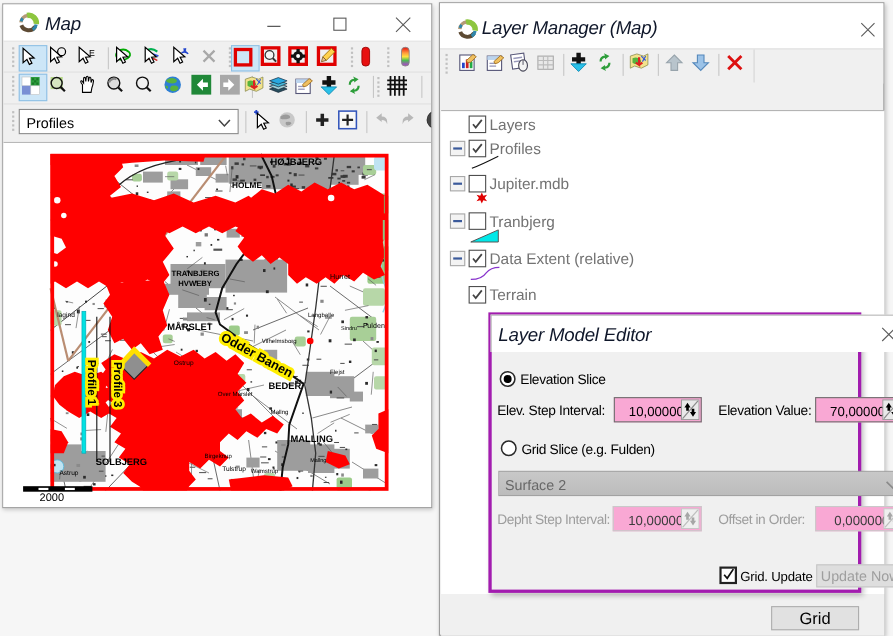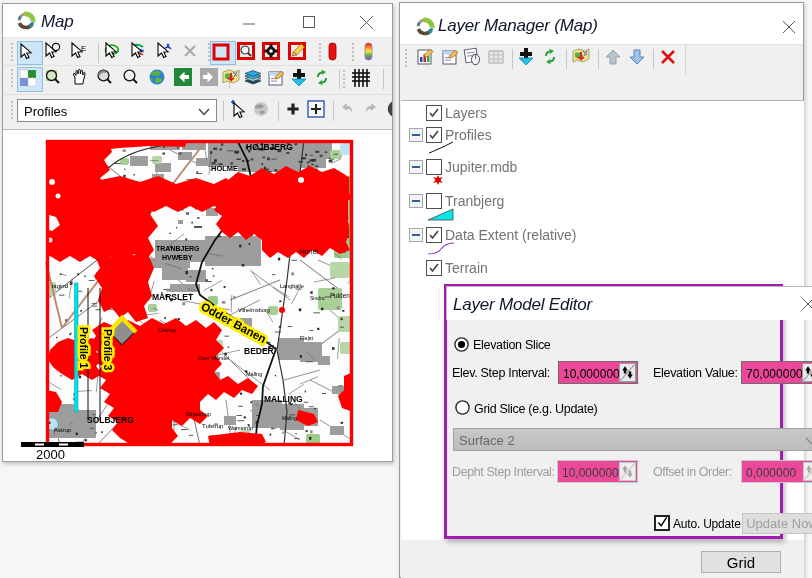--- a/index.html
+++ b/index.html
@@ -7,21 +7,21 @@
     font-family:"Liberation Sans", sans-serif; }
   .abs { position:absolute; }
   .win { position:absolute; background:#fff; border:1px solid #9c9c9c; }
   .titletext { color:#0f172a; font-size:17px; letter-spacing:-0.2px;font-style:italic; }
   .cb { position:absolute; width:16px; height:16px; background:#fff; border:1px solid #4e4e4e; }
   .minus { position:absolute; width:14px; height:14px; background:#f3f3f3; border:1px solid #a8a8a8; }
   .minus:after { content:""; position:absolute; left:2px; right:2px; top:5px; height:2px; background:#3b5a9b; }
   .treelbl { position:absolute; font-size:14px; color:#737373; }
   .dlglbl { position:absolute; font-size:12.5px; color:#000; letter-spacing:-0.3px; }
   .graylbl { position:absolute; font-size:12.5px; color:#9d9d9d; letter-spacing:-0.4px; }
-  .inp { position:absolute; height:23px; background:#ec4899; border:1px solid #6e6e6e; font-size:12px; padding:5px 0 16px 4px; }
+  .inp { position:absolute; height:23px; background:#f9a8d4; border:1px solid #6e6e6e; font-size:12px; padding:5px 0 16px 4px;text-align:center; }
   .spin { position:absolute; right:1px; top:1px; width:17px; height:19px; }
 </style>
 </head>
 <body>
 
 <div class="win" id="mapwin" style="left:2px; top:3px; width:391px; height:459px; overflow:hidden; box-shadow:1px 2px 4px rgba(0,0,0,0.22);">
   <div class="abs" style="left:0;top:0;right:0;height:33px;background:#fff;">
     <svg class="abs" style="left:13px;top:7px;" width="20" height="20" viewBox="0 0 20 20">
 <path d="M3.0,9.4 A7,7 0 0 1 9.4,3.0" fill="none" stroke="#b49a78" stroke-width="3.2"></path>
 <path d="M3.4,12 A7,7 0 0 0 16,13" fill="none" stroke="#5d4a33" stroke-width="3.6"></path>
@@ -835,21 +835,21 @@
 <text transform="translate(36,189) rotate(90)" font-size="10.5" font-weight="bold" fill="#000" stroke="#ffee00" stroke-width="5" paint-order="stroke" font-family="Liberation Sans, sans-serif">Profile 1</text>
 <text transform="translate(60,191) rotate(90)" font-size="10.5" font-weight="bold" fill="#000" stroke="#ffee00" stroke-width="5" paint-order="stroke" font-family="Liberation Sans, sans-serif">Profile 3</text>
 <rect x="3.5" y="3.5" width="304" height="303" fill="none" stroke="#ff0000" stroke-width="3.4"></rect>
 </svg>
 
 <svg class="abs" style="left:18px;top:440px;" width="80" height="10" viewBox="0 0 80 10">
   <rect x="3" y="2" width="63" height="5" fill="#000"></rect>
   <rect x="17" y="3.5" width="9" height="2" fill="#fff"></rect>
   <rect x="41" y="3.5" width="9" height="2" fill="#fff"></rect>
 </svg>
-<div class="abs" style="left:36px;top:447px;font-size:13px;">2000</div>
+<div class="abs" style="left:36px;top:447px;font-size:10px;">2000</div>
 
 <div class="win" id="lmwin" style="left:399px; top:2px; width:405px; height:576px; background:#f0f0f0; box-shadow:1px 2px 4px rgba(0,0,0,0.22);">
   <div class="abs" style="left:0;top:0;right:0;height:41px;background:#fff;">
     <svg class="abs" style="left:15px;top:14px;" width="20" height="20" viewBox="0 0 20 20">
 <path d="M3.0,9.4 A7,7 0 0 1 9.4,3.0" fill="none" stroke="#b49a78" stroke-width="3.2"></path>
 <path d="M3.4,12 A7,7 0 0 0 16,13" fill="none" stroke="#5d4a33" stroke-width="3.6"></path>
 <path d="M16.9,11.2 A7,7 0 0 1 13.8,15.9" fill="none" stroke="#2e86ab" stroke-width="3"></path>
 <path d="M3.2,8.4 A7,7 0 0 1 4.6,5.6" fill="none" stroke="#2e86ab" stroke-width="2.6"></path>
 <path d="M8.6,3.1 A7,7 0 0 1 17,10.8" fill="none" stroke="#8dc63f" stroke-width="5"></path>
 </svg>
@@ -998,21 +998,21 @@
   <div class="dlglbl" style="left:206px;top:79px;">Elevation Value:</div>
   <div class="inp" style="left:294px;top:74px;width:80px;">70,000000<svg class="spin" width="17" height="19" viewBox="0 0 17 19">
 <rect x="0.5" y="0.5" width="16" height="18" fill="#e9e9e9" stroke="#9a9a9a" stroke-width="1"></rect>
 <line x1="1.5" y1="17.5" x2="15.5" y2="1.5" stroke="#8a8a8a" stroke-width="1.1"></line>
 <path d="M3.2 7.5 L6 3.2 L8.8 7.5 L7.2 7.5 L7.2 10.5 L4.8 10.5 L4.8 7.5 Z" fill="#000"></path>
 <path d="M13.8 11.5 L11 15.8 L8.2 11.5 L9.8 11.5 L9.8 8.5 L12.2 8.5 L12.2 11.5 Z" fill="#000"></path>
 </svg></div>
   <svg class="abs" style="left:7px;top:112px;" width="17" height="17" viewBox="0 0 17 17">
     <circle cx="8.5" cy="8.5" r="6.6" fill="#fff" stroke="#2a2a2a" stroke-width="1.4"></circle>
   </svg>
-  <div class="dlglbl" style="left:27px;top:115px;">Grid Slice (e.g. Update)</div>
+  <div class="dlglbl" style="left:27px;top:115px;">Grid Slice (e.g. Fulden)</div>
   <div class="abs" style="left:6px;top:141px;width:369px;height:23px;background:linear-gradient(#c8c8c8,#bcbcbc);border:1px solid #a2a2a2;">
     <div class="abs" style="left:5px;top:4px;font-size:13px;color:#686868;">Surface 2</div>
     <svg class="abs" style="left:351px;top:8px;" width="14" height="9" viewBox="0 0 14 9">
       <path d="M1 1 L7 7 L13 1" fill="none" stroke="#8a8a8a" stroke-width="1.5"></path>
     </svg>
   </div>
   <div class="graylbl" style="left:5px;top:178px;">Depht Step Interval:</div>
   <div class="inp" style="left:110px;top:173px;width:81px;border-color:#c9c9c9;color:#3c3c3c;">10,000000<svg class="spin" width="17" height="19" viewBox="0 0 17 19">
 <rect x="0.5" y="0.5" width="16" height="18" fill="#efefef" stroke="#c6c6c6" stroke-width="1"></rect>
 <line x1="1.5" y1="17.5" x2="15.5" y2="1.5" stroke="#bdbdbd" stroke-width="1.1"></line>
@@ -1023,15 +1023,15 @@
   <div class="inp" style="left:294px;top:173px;width:81px;border-color:#c9c9c9;color:#3c3c3c;">0,000000<svg class="spin" width="17" height="19" viewBox="0 0 17 19">
 <rect x="0.5" y="0.5" width="16" height="18" fill="#efefef" stroke="#c6c6c6" stroke-width="1"></rect>
 <line x1="1.5" y1="17.5" x2="15.5" y2="1.5" stroke="#bdbdbd" stroke-width="1.1"></line>
 <path d="M3.2 7.5 L6 3.2 L8.8 7.5 L7.2 7.5 L7.2 10.5 L4.8 10.5 L4.8 7.5 Z" fill="#a6a6a6"></path>
 <path d="M13.8 11.5 L11 15.8 L8.2 11.5 L9.8 11.5 L9.8 8.5 L12.2 8.5 L12.2 11.5 Z" fill="#a6a6a6"></path>
 </svg></div>
   <div class="abs" style="left:207px;top:228px;width:16px;height:16px;background:#fff;border:2px solid #222;"></div>
   <svg class="abs" style="left:209px;top:229px;" width="13" height="13" viewBox="0 0 14 14">
     <path d="M2.5 7 L5.5 10.5 L11.5 1.5" fill="none" stroke="#111" stroke-width="1.7"></path>
   </svg>
-  <div class="dlglbl" style="left:226px;top:230px;font-size:12px;letter-spacing:-0.2px;">Auto. Update</div>
+  <div class="dlglbl" style="left:226px;top:230px;font-size:12px;letter-spacing:-0.2px;">Grid. Update</div>
   <div class="abs" style="left:295px;top:226px;width:80px;height:21px;background:#dedede;border:1px solid #c6c6c6;font-size:13px;color:#9e9e9e;text-align:center;padding-top:2px;white-space:nowrap;">Update Now</div>
 </div>
 
 </body></html>

